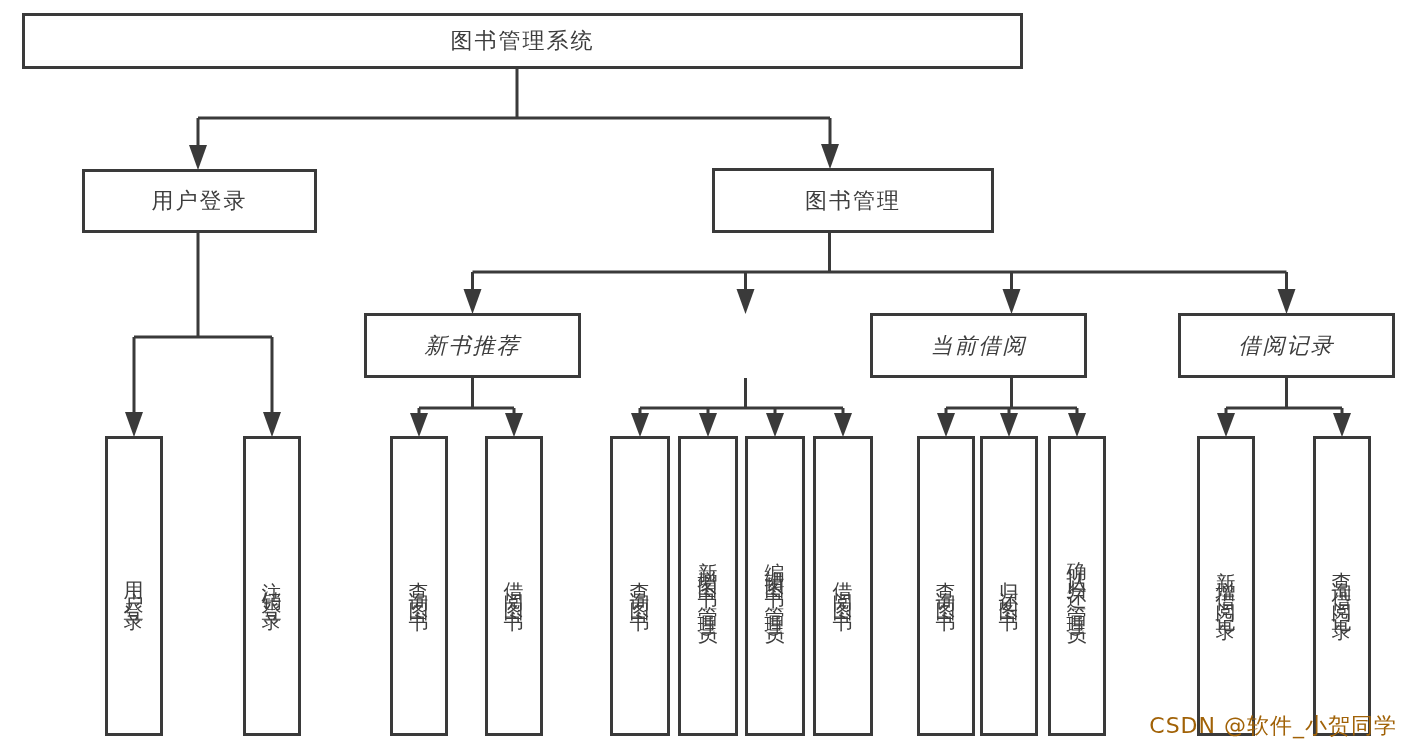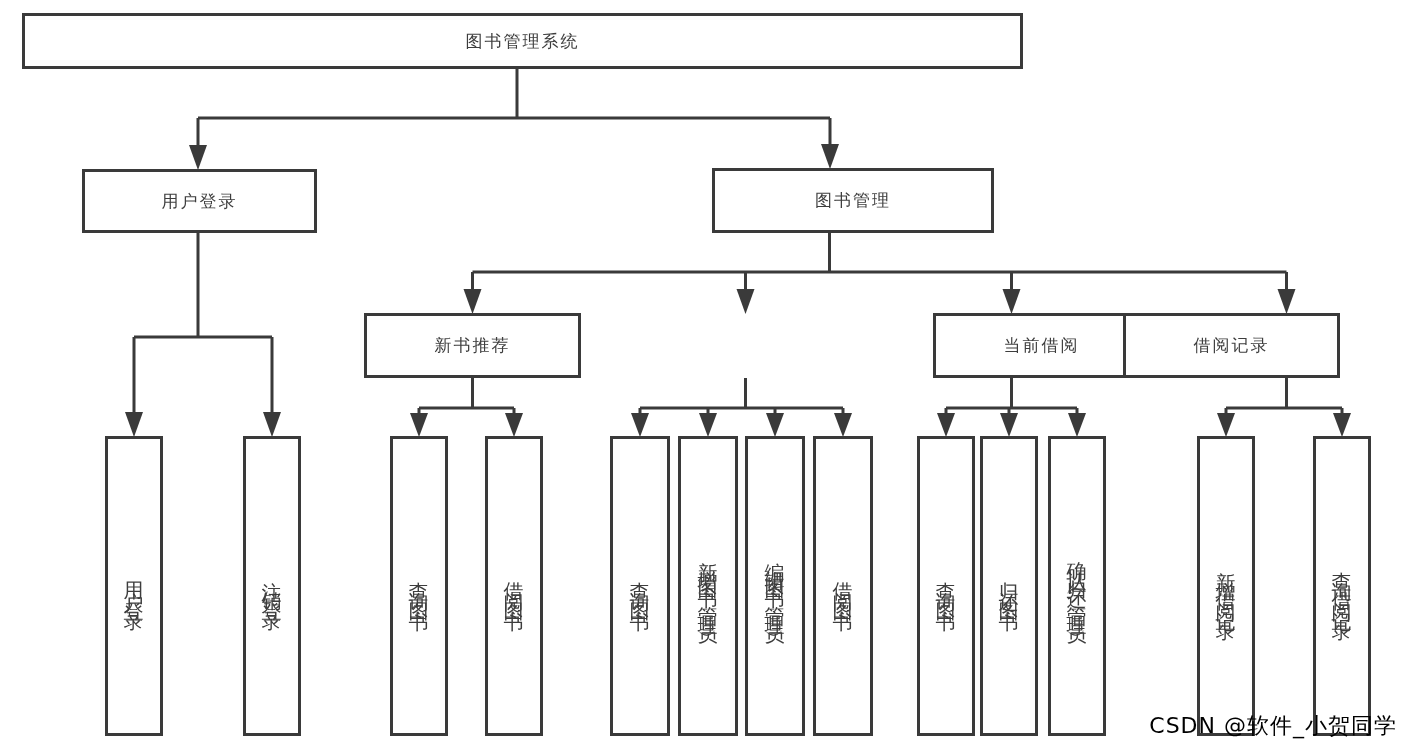--- a/index.html
+++ b/index.html
@@ -24,44 +24,44 @@
     position: absolute;
     background: #ffffff;
     border: 3px solid #3a3a3a;
     display: flex;
     align-items: center;
     justify-content: center;
     color: #3d3d3d;
   }
 
   .hlabel {
-    font-size: 17px;
+    font-size: 22px;
     letter-spacing: 2px;
     white-space: nowrap;
   }
 
   
   .vlabel {
     writing-mode: vertical-rl;
     font-size: 20px;
     letter-spacing: 10px;
     line-height: 1;
     white-space: nowrap;
   }
   .vlabel.tight { letter-spacing: 9px; }
 
   .root-box   { left: 22px;  top: 13px;  width: 1001px; height: 56px; }
   .n-login    { left: 82px;  top: 169px; width: 235px;  height: 64px; }
   .n-bookmgmt { left: 712px; top: 168px; width: 282px;  height: 65px; }
 
-  .l3 { top: 313px; width: 217px; height: 65px; }
+  .l3 { top: 313px; width: 217px; height: 65px; font-style: italic; }
   .n-newbook { left: 364px; }
   .n-borrow  { left: 637px; }
-  .n-current { left: 933px; }
-  .n-records { left: 1123px; text-align: right; }
+  .n-current { left: 870px; }
+  .n-records { left: 1178px; text-align: right; }
 
   .leaf { top: 436px; width: 58px; height: 300px; }
   .lf-1  { left: 105px; }
   .lf-2  { left: 243px; }
   .lf-3  { left: 390px; }
   .lf-4  { left: 485px; }
   .lf-5  { left: 610px; width: 60px; }
   .lf-6  { left: 678px; width: 60px; }
   .lf-7  { left: 745px; width: 60px; }
   .lf-8  { left: 813px; width: 60px; }
@@ -69,21 +69,21 @@
   .lf-10 { left: 980px; }
   .lf-11 { left: 1048px; }
   .lf-12 { left: 1197px; }
   .lf-13 { left: 1313px; }
 
   .watermark {
     position: absolute;
     right: 8px;
     top: 711px;
     font-size: 22px;
-    color: #000000;
+    color: #a16207;
     letter-spacing: 1px;
     white-space: nowrap;
   }
 </style>
 </head>
 <body>
 
 <div class="canvas">
 
   <svg class="wires" viewBox="0 0 1405 747">

